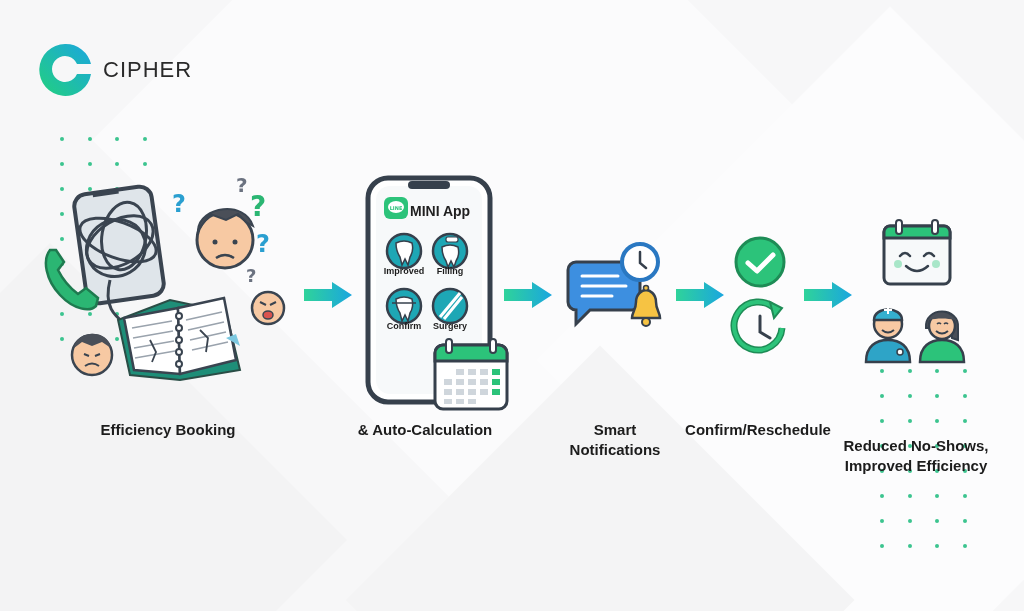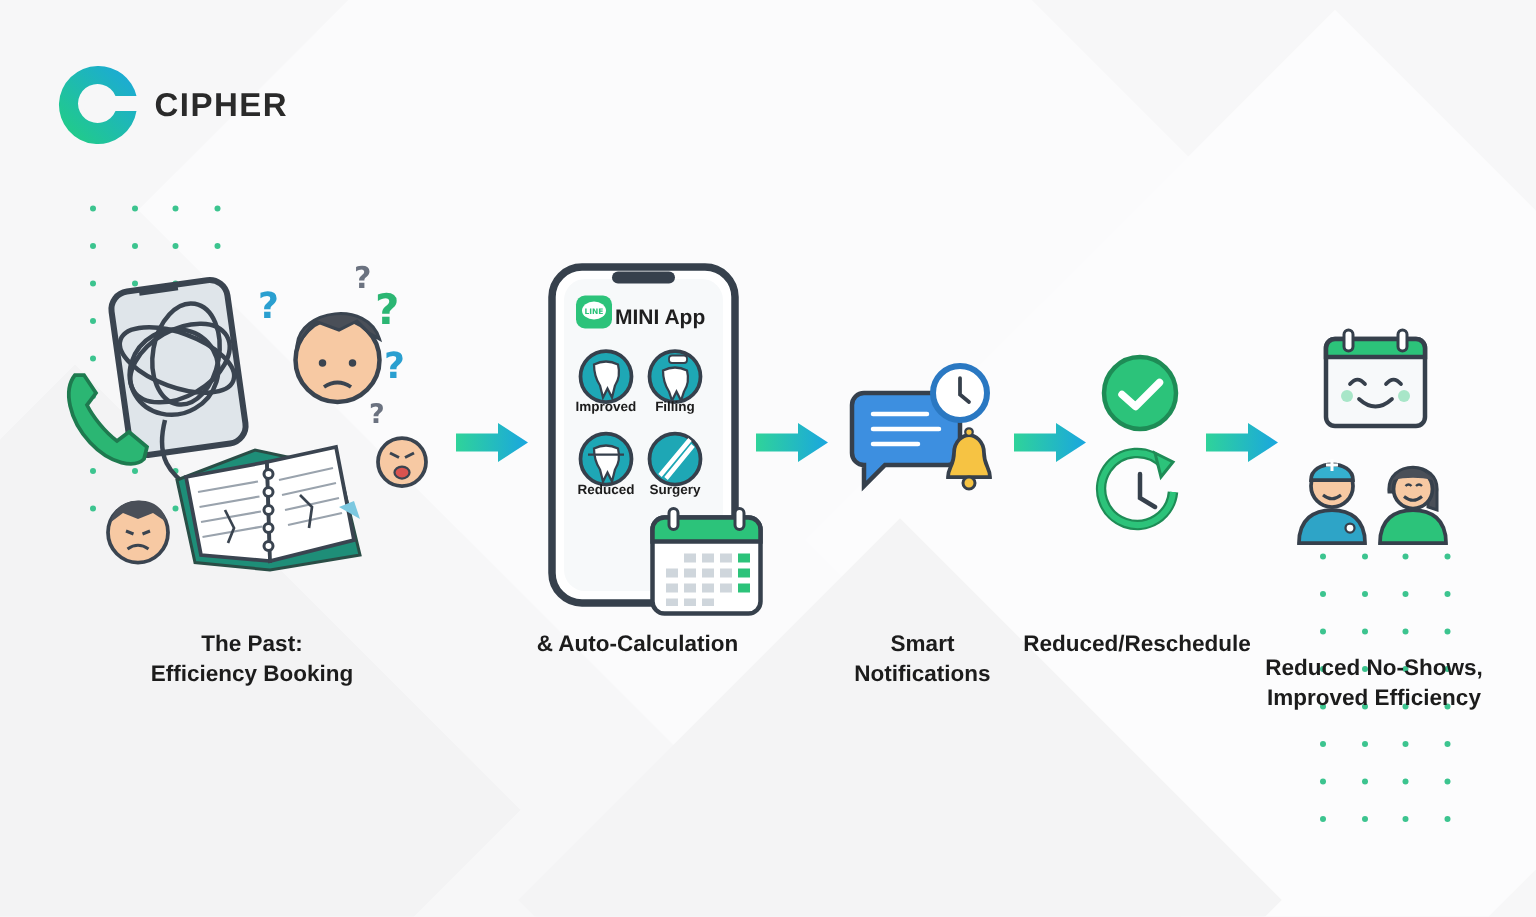--- a/index.html
+++ b/index.html
@@ -11,21 +11,21 @@
     color: #1f1f1f;
   }
   .bg-shape { position: absolute; pointer-events: none; }
   .bg1 { left: 200px; top: -120px; width: 520px; height: 520px; background: #fbfbfc; transform: rotate(45deg); }
   .bg2 { left: 640px; top: 110px; width: 500px; height: 500px; background: #fcfcfd; transform: rotate(45deg); }
   .bg3 { left: -160px; top: 330px; width: 420px; height: 420px; background: #f3f3f4; transform: rotate(45deg); }
   .bg4 { left: 420px; top: 420px; width: 360px; height: 360px; background: #f4f4f5; transform: rotate(45deg); }
 
   .logo { position: absolute; left: 37px; top: 42px; display: flex; align-items: center; }
   .logo-mark { width: 56px; height: 56px; }
-  .logo-text { margin-left: 10px; font-size: 22px; font-weight: 700; letter-spacing: 1px; color: #2a2a2a; }
+  .logo-text { margin-left: 10px; font-size: 22px; font-weight: 400; letter-spacing: 1px; color: #2a2a2a; }
 
   .dots { position: absolute; display: grid; }
   .dot { width: 4px; height: 4px; border-radius: 50%; background: #3cc48f; }
   .dots-left { left: 60px; top: 137px; grid-template-columns: repeat(4, 4px); column-gap: 23.5px; row-gap: 21px; }
   .dots-right { left: 880px; top: 369px; grid-template-columns: repeat(4, 4px); column-gap: 23.5px; row-gap: 21px; }
 
   .stage { position: absolute; }
   .label {
     position: absolute; text-align: center; font-weight: 700; font-size: 15px;
     line-height: 20px; color: #1c1c1c; white-space: nowrap;
@@ -198,21 +198,20 @@
     </g>
 
     <g>
       <circle cx="52" cy="185" r="20" fill="#f7c9a3" stroke="#3a4450" stroke-width="2.5"></circle>
       <path d="M34 178 C36 160, 68 158, 71 178 L62 172 L52 176 L42 172 Z" fill="#4a4f58"></path>
       <path d="M44 184 l5 2 M60 184 l-5 2" stroke="#3a4450" stroke-width="2"></path>
       <path d="M45 196 q7 -5 14 0" fill="none" stroke="#3a4450" stroke-width="2"></path>
     </g>
   </svg>
   <div class="label" style="left:68px;top:420px;width:200px;">
-    <div>The Past:</div>
     <div>Efficiency Booking</div>
   </div>
 </div>
 
 <svg class="arrow" style="left:302px;top:280px;" viewBox="0 0 52 30">
   <defs>
       <linearGradient id="ag" x1="0" x2="1">
         <stop offset="0" stop-color="#2fd39a"></stop>
         <stop offset="1" stop-color="#1aa6df"></stop>
       </linearGradient>
@@ -240,21 +239,21 @@
       <path d="M32 124 q8 -4 16 0 q2 8 -2 14 l-2 8 l-3 -6 l-3 6 l-2 -8 q-4 -6 -4 -14z" fill="#ffffff" stroke="#36404c" stroke-width="1.5"></path>
       <path d="M28 128 H52" stroke="#36404c" stroke-width="1.5"></path>
       <circle cx="86" cy="131" r="17" fill="#1ea7b5" stroke="#36404c" stroke-width="2.5"></circle>
       <path d="M76 142 L96 118 M80 144 L98 122" stroke="#ffffff" stroke-width="3"></path>
     </g>
   </svg>
 
   <div class="label" style="left:410px;top:201px;font-size:14px;text-align:left;color:#1f1f1f">MINI App</div>
   <div class="label" style="left:380px;top:266px;width:48px;font-size:9px;line-height:11px">Improved</div>
   <div class="label" style="left:426px;top:266px;width:48px;font-size:9px;line-height:11px">Filling</div>
-  <div class="label" style="left:380px;top:321px;width:48px;font-size:9px;line-height:11px">Reduced</div>
+  <div class="label" style="left:380px;top:321px;width:48px;font-size:9px;line-height:11px">Confirm</div>
   <div class="label" style="left:426px;top:321px;width:48px;font-size:9px;line-height:11px">Surgery</div>
 
   <svg class="icon-abs" style="left:432px;top:337px;width:80px;height:76px" viewBox="0 0 80 76">
     <rect x="3" y="8" width="72" height="64" rx="8" fill="#ffffff" stroke="#36404c" stroke-width="3"></rect>
     <path d="M3 16 a8 8 0 0 1 8 -8 h56 a8 8 0 0 1 8 8 v8 h-72 z" fill="#2cc37a" stroke="#36404c" stroke-width="3"></path>
     <rect x="14" y="2" width="6" height="14" rx="3" fill="#ffffff" stroke="#36404c" stroke-width="2"></rect>
     <rect x="58" y="2" width="6" height="14" rx="3" fill="#ffffff" stroke="#36404c" stroke-width="2"></rect>
     <g fill="#cfd6dc">
       <rect x="24" y="32" width="8" height="6"></rect>
         <rect x="36" y="32" width="8" height="6"></rect>
@@ -319,21 +318,21 @@
       <path d="M20 27 L29 35 L45 19" fill="none" stroke="#ffffff" stroke-width="5" stroke-linecap="round" stroke-linejoin="round"></path>
     </g>
     <g>
       <path d="M54 92 A24 24 0 1 1 48 74" fill="none" stroke="#1e8c56" stroke-width="7"></path>
       <path d="M54 92 A24 24 0 1 1 48 74" fill="none" stroke="#2cc37a" stroke-width="4"></path>
       <path d="M42 66 L54 72 L46 82 Z" fill="#2cc37a" stroke="#1e8c56" stroke-width="2"></path>
       <path d="M32 80 V96 L42 102" fill="none" stroke="#36404c" stroke-width="3" stroke-linecap="round"></path>
     </g>
   </svg>
   <div class="label" style="left:678px;top:420px;width:160px;">
-    <div>Reduced/Reschedule</div>
+    <div>Confirm/Reschedule</div>
   </div>
 </div>
 
 <svg class="arrow" style="left:802px;top:280px;" viewBox="0 0 52 30">
   <path d="M2 9 H30 V2 L50 15 L30 28 V21 H2 Z" fill="url(#ag)"></path>
 </svg>
 
 <div class="stage" style="left:0;top:0;">
   <svg class="icon-abs" style="left:880px;top:218px;width:74px;height:70px" viewBox="0 0 74 70">
     <rect x="4" y="8" width="66" height="58" rx="6" fill="#f7f9fa" stroke="#36404c" stroke-width="3"></rect>

